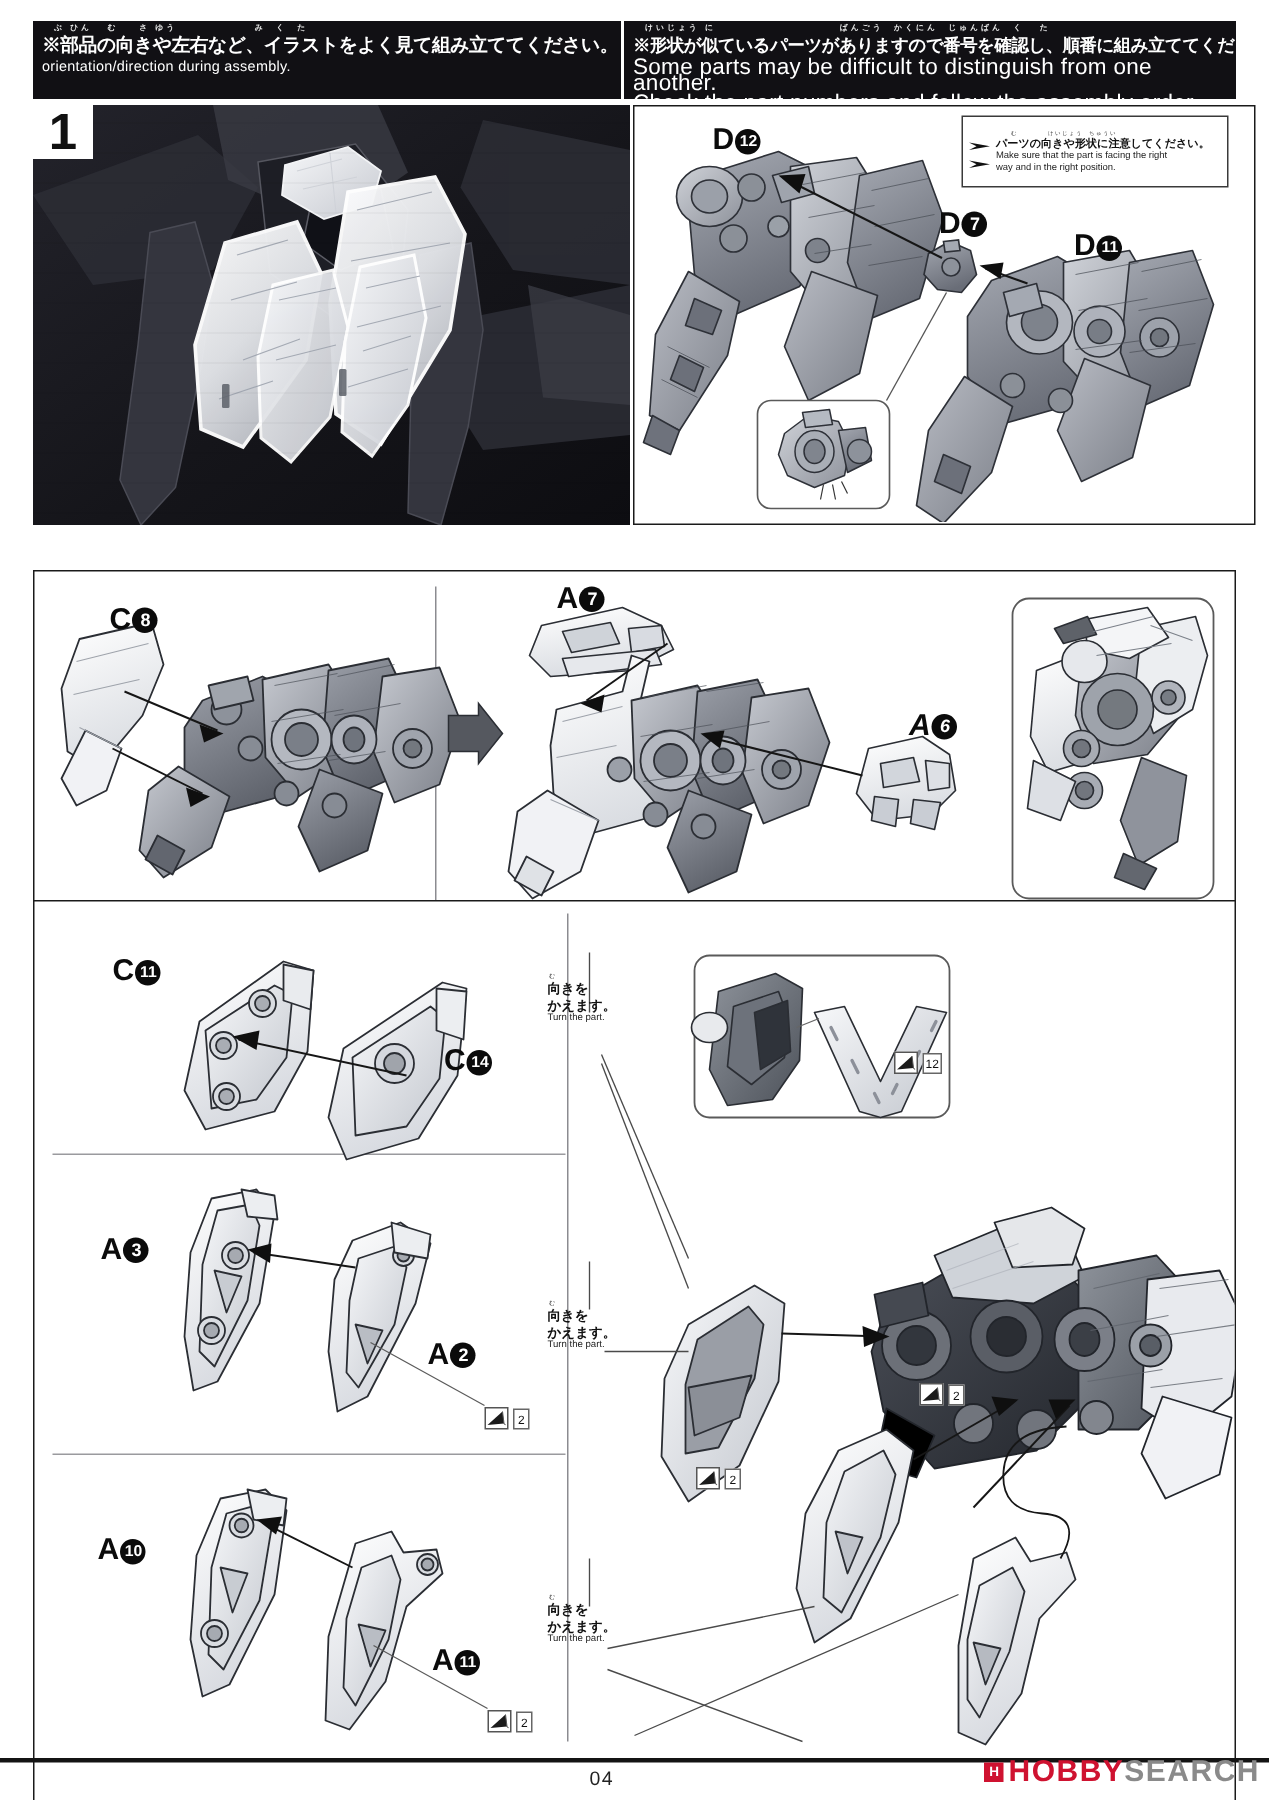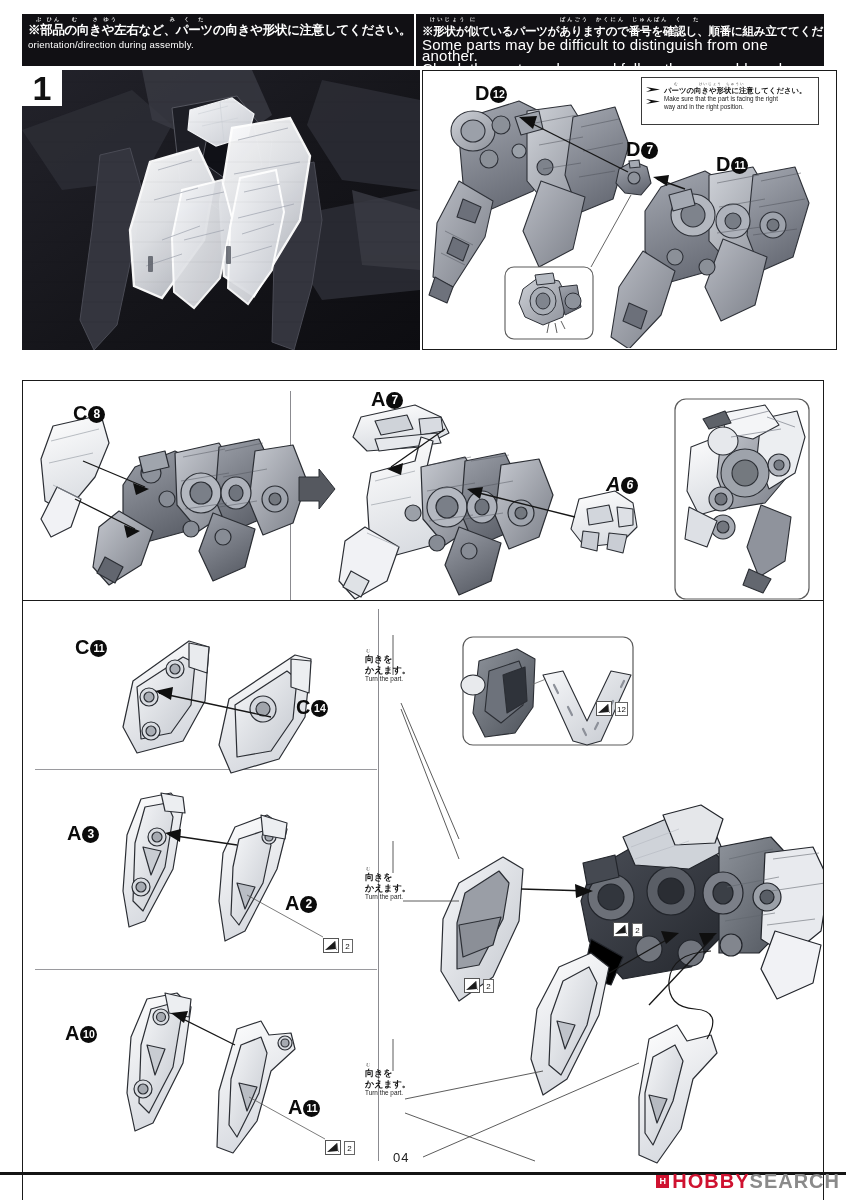--- a/index.html
+++ b/index.html
@@ -38,60 +38,60 @@
   
   .lab{position:absolute;font-size:20px;font-weight:bold;color:#0b0b0b;white-space:nowrap;
        letter-spacing:0px;line-height:1;}
   .lab .num{display:inline-block;width:17px;height:17px;border-radius:50%;background:#0b0b0b;
        color:#fff;font-size:12px;text-align:center;line-height:17px;margin-left:1px;
        vertical-align:2px;font-weight:bold;}
   .lab .num.two{font-size:10.5px;}
 
   
   .notebox{position:absolute;border:1px solid #3a3a3a;background:#fff;box-sizing:border-box;
-      padding:4px 5px 4px 4px;display:flex;gap:4px;}
+      padding:4px 5px 4px 4px;display:flex;gap:4px;align-items:center;}
   .notebox .arrs{display:flex;flex-direction:column;gap:5px;padding-top:4px;}
   .notebox .jpn{font-size:7.4px;font-weight:bold;color:#111;line-height:9px;white-space:nowrap;}
   .notebox .enn{font-size:6.3px;color:#222;line-height:7.6px;white-space:nowrap;}
   .notebox .furi2{font-size:3.6px;letter-spacing:1px;color:#333;height:4px;line-height:4px;margin-left:10px;}
 
   
   .turn{position:absolute;white-space:nowrap;}
   .turn .f{font-size:4px;color:#333;line-height:4px;height:5px;margin-left:1px;letter-spacing:1px;}
   .turn .j{font-size:9px;font-weight:bold;color:#111;line-height:10.5px;}
   .turn .e{font-size:6.4px;color:#222;line-height:8px;}
 
   
   .qty{position:absolute;display:flex;align-items:center;gap:3px;}
   .qty .ico{width:16px;height:15px;border:1px solid #555;background:#fff;position:relative;box-sizing:border-box;}
   .qty .box{min-width:11px;height:14px;border:1px solid #666;background:#fff;box-sizing:border-box;
        font-size:8px;color:#111;text-align:center;line-height:13px;padding:0 1px;}
 
   
   .frule{position:absolute;left:0;top:1172px;width:846px;height:3px;background:#141414;}
-  .pgno{position:absolute;left:393px;top:1150px;font-size:13px;color:#222;letter-spacing:1px;}
+  .pgno{position:absolute;left:393px;top:1178px;font-size:13px;color:#222;letter-spacing:1px;}
   .wm{position:absolute;right:6px;top:1170px;display:flex;align-items:center;gap:3px;}
   .wm .lg{width:13px;height:13px;background:#cf1230;display:flex;align-items:center;justify-content:center;
       color:#fff;font-size:9px;font-weight:bold;line-height:1;}
   .wm .tx{font-size:20px;font-weight:bold;letter-spacing:1px;}
   .wm .r{color:#cf1230;}
   .wm .g{color:#8a8a8a;}
 
   svg{display:block;}
   .art{position:absolute;left:0;top:0;}
 </style>
 </head>
 <body>
 
 <div class="page">
 
   <div class="hdr">
     <div class="cell c1">
       <div class="furi">ぶ ひん&nbsp;&nbsp;&nbsp;む&nbsp;&nbsp;&nbsp;&nbsp;さ ゆう&nbsp;&nbsp;&nbsp;&nbsp;&nbsp;&nbsp;&nbsp;&nbsp;&nbsp;&nbsp;&nbsp;&nbsp;&nbsp;&nbsp;&nbsp;み&nbsp;&nbsp;く&nbsp;&nbsp;た</div>
-      <div class="jp">※部品の向きや左右など、パーツの向きや形状に注意してください。</div>
+      <div class="jp">※部品の向きや左右など、イラストをよく見て組み立ててください。</div>
       <div class="en">orientation/direction during assembly.</div>
     </div>
     <div class="cell c2">
       <div class="furi">けいじょう に&nbsp;&nbsp;&nbsp;&nbsp;&nbsp;&nbsp;&nbsp;&nbsp;&nbsp;&nbsp;&nbsp;&nbsp;&nbsp;&nbsp;&nbsp;&nbsp;&nbsp;&nbsp;&nbsp;&nbsp;&nbsp;&nbsp;&nbsp;&nbsp;ばんごう&nbsp;&nbsp;かくにん&nbsp;&nbsp;じゅんばん&nbsp;&nbsp;く&nbsp;&nbsp;&nbsp;た</div>
       <div class="jp">※形状が似ているパーツがありますので番号を確認し、順番に組み立ててください。</div>
       <div class="en">Some parts may be difficult to distinguish from one another.</div>
       <div class="en">Check the part numbers and follow the assembly order.</div>
     </div>
   </div>
 

